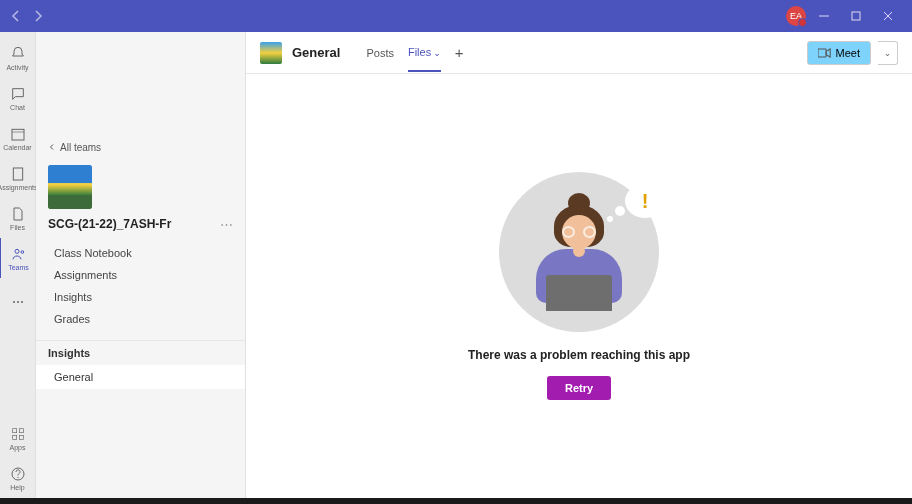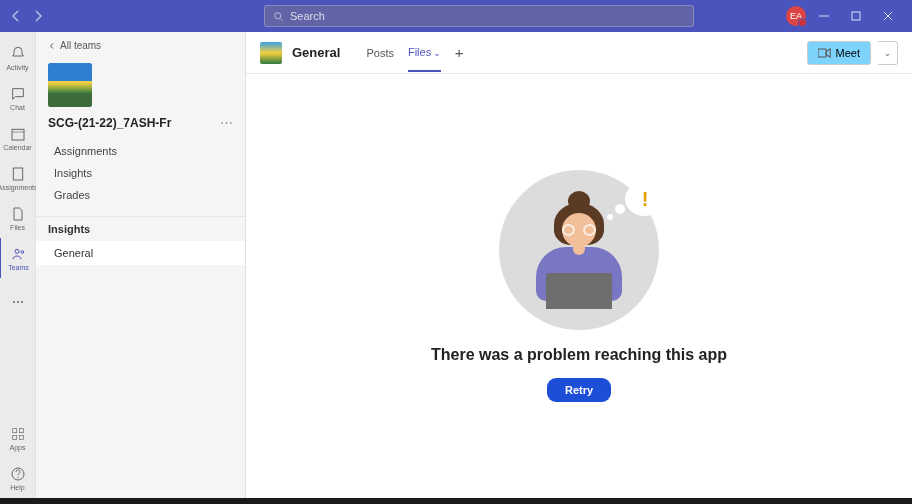--- a/index.html
+++ b/index.html
@@ -14,21 +14,21 @@
   .titlebar .avatar { width: 20px; height: 20px; border-radius: 50%; background: #d44; display: flex; align-items: center; justify-content: center; font-size: 9px; color: #fff; position: relative; }
   .titlebar .avatar::after { content:""; position:absolute; right:-1px; bottom:-1px; width:7px; height:7px; background:#d13438; border:1px solid #4b53bc; border-radius:50%; }
   .titlebar .win-btn { width: 28px; height: 32px; display: flex; align-items: center; justify-content: center; opacity: .8; }
   .main { flex: 1; display: flex; min-height: 0; }
   .apprail { width: 36px; background: #ebebeb; border-right: 1px solid #e0e0e0; display: flex; flex-direction: column; align-items: center; padding-top: 6px; }
   .apprail .rail-item { width: 36px; height: 40px; display: flex; flex-direction: column; align-items: center; justify-content: center; gap: 2px; color: #666; font-size: 7px; cursor: pointer; }
   .apprail .rail-item.active { color: #4b53bc; border-left: 2px solid #4b53bc; margin-left: -2px; padding-left: 2px; }
   .apprail .rail-item svg { width: 16px; height: 16px; }
   .apprail .rail-more { margin-top: 4px; }
   .apprail .rail-spacer { flex: 1; }
-  .leftpanel { width: 210px; background: #f5f5f5; border-right: 1px solid #e0e0e0; padding: 8px 0; display: flex; flex-direction: column; }
+  .leftpanel { width: 210px; background: #f5f5f5; border-right: 1px solid #e0e0e0; padding: 8px 0; display: flex; flex-direction: column; justify-content: center; }
   .leftpanel .back { font-size: 10px; color: #555; padding: 0 12px 8px; cursor: pointer; display: flex; align-items: center; gap: 4px; }
   .leftpanel .team-thumb { width: 44px; height: 44px; margin: 4px 12px 8px; border-radius: 3px; background: linear-gradient(180deg, #3aa0e8 0%, #f3d03e 45%, #2c7a3f 70%); position: relative; overflow: hidden; }
   .leftpanel .team-thumb::before { content:""; position:absolute; top:0; left:0; right:0; height:18px; background:#2e7fd1; }
   .leftpanel .team-thumb::after { content:""; position:absolute; bottom:0; left:0; right:0; height:14px; background:#3e6b3a; }
   .leftpanel .team-name { font-size: 12px; font-weight: 700; color: #222; padding: 0 12px 8px; display: flex; align-items: center; justify-content: space-between; gap: 43px; }
   .leftpanel .team-name .more { font-weight: 400; color: #888; font-size: 13px; }
   .leftpanel .section-list { padding: 2px 0 10px; }
   .leftpanel .section-item { font-size: 11px; color: #444; padding: 5px 12px 5px 18px; cursor: pointer; }
   .leftpanel .channels-label { font-size: 11px; font-weight: 600; color: #333; padding: 6px 12px; border-top: 1px solid #e6e6e6; }
   .leftpanel .channel { font-size: 11px; color: #333; padding: 6px 12px 6px 18px; background: #fff; cursor: pointer; }
@@ -53,47 +53,40 @@
   .illus .glasses { position:absolute; left:50%; top:29px; transform:translateX(-50%); width:34px; height:12px; display:flex; justify-content:space-between; }
   .illus .glasses span { width:13px; height:12px; border:2px solid rgba(255,255,255,.7); border-radius:50%; }
   .illus .torso { position:absolute; left:50%; top:52px; transform:translateX(-50%); width:86px; height:54px; background:#7977c4; border-radius:30px 30px 10px 10px; }
   .illus .arm { position:absolute; left:50%; top:55px; transform:translateX(-50%); width:16px; height:26px; background:#7977c4; border-radius:8px; }
   .illus .hand { position:absolute; left:50%; top:48px; transform:translateX(-50%); width:12px; height:12px; background:#f1c09a; border-radius:50%; }
   .illus .laptop { position:absolute; left:50%; bottom:6px; transform:translateX(-50%); width:66px; height:36px; background:#6e6e6e; border-radius:3px 3px 0 0; }
   .illus .bubble { position:absolute; right:-6px; top:12px; width:40px; height:34px; background:#fff; border-radius:50%; display:flex; align-items:center; justify-content:center; }
   .illus .bubble::after { content:""; position:absolute; left:-10px; bottom:2px; width:10px; height:10px; background:#fff; border-radius:50%; }
   .illus .bubble::before { content:""; position:absolute; left:-18px; bottom:-4px; width:6px; height:6px; background:#fff; border-radius:50%; }
   .illus .excl { color:#e2a100; font-size:20px; font-weight:800; }
-  .err-msg { margin-top: 16px; font-size: 16px; font-weight: 600; color: #222; }
-  .retry-btn { margin-top: 14px; background: #1d4ed8; color: #fff; border: none; border-radius: 9px; padding: 6px 18px; font-size: 11px; font-weight: 600; cursor: pointer; }
+  .err-msg { margin-top: 16px; font-size: 12px; font-weight: 600; color: #222; }
+  .retry-btn { margin-top: 14px; background: #a21caf; color: #fff; border: none; border-radius: 3px; padding: 6px 18px; font-size: 11px; font-weight: 600; cursor: pointer; }
   .taskbar { height: 6px; background: #1a1a1a; }
 </style>
 </head>
 <body>
 
 <div class="titlebar">
   <div class="nav-arrows">
     <div class="nav-arrow">
         <svg viewBox="0 0 16 16">
           <path d="M10 3 5 8l5 5" stroke="#fff" stroke-width="1.5" fill="none"></path>
         </svg>
       </div>
     <div class="nav-arrow">
         <svg viewBox="0 0 16 16">
           <path d="M6 3l5 5-5 5" stroke="#fff" stroke-width="1.5" fill="none"></path>
         </svg>
       </div>
   </div>
-  <div class="search">
-    <svg viewBox="0 0 16 16">
-        <circle cx="7" cy="7" r="4.5" stroke="#fff" fill="none"></circle>
-        <path d="M11 11l3 3" stroke="#fff"></path>
-      </svg>
-    <span>Search</span>
-  </div>
   <div class="spacer"></div>
   <div class="right">
     <div class="avatar">
         <span>EA</span>
       </div>
     <div class="win-btn">
         <svg width="10" height="10">
           <path d="M0 5h10" stroke="#fff"></path>
         </svg>
       </div>
@@ -184,20 +177,21 @@
           <path d="M10 3 5 8l5 5" stroke="#555" stroke-width="2" fill="none"></path>
         </svg>
       <span>All teams</span>
     </div>
     <div class="team-thumb"></div>
     <div class="team-name">
       <span>SCG-(21-22)_7ASH-Fr</span>
       <span class="more">⋯</span>
     </div>
     <div class="section-list">
+      <div class="section-item">Class Notebook</div>
       <div class="section-item">Assignments</div>
       <div class="section-item">Insights</div>
       <div class="section-item">Grades</div>
     </div>
     <div class="channels-label">Insights</div>
     <div class="channel">General</div>
   </div>
 
   <div class="content">
     <div class="header">

